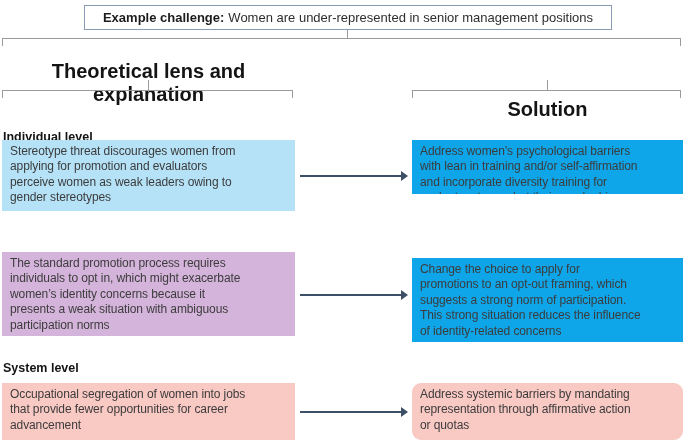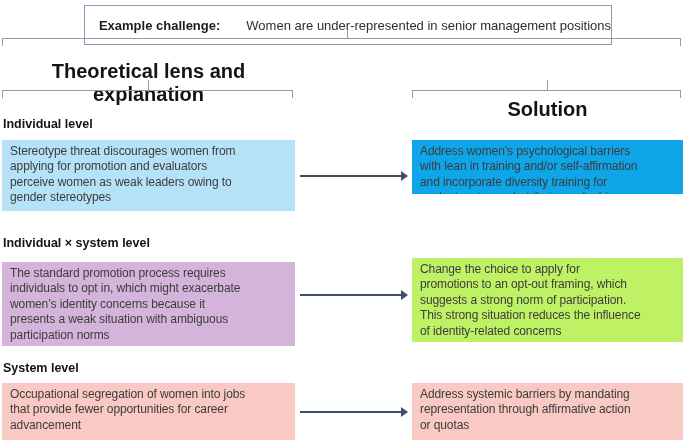--- a/index.html
+++ b/index.html
@@ -2,24 +2,24 @@
 <html><head>
 <meta charset="utf-8">
 <style>
   html,body{margin:0;padding:0;background:#ffffff;}
   .canvas{
     position:relative;width:685px;height:444px;background:#ffffff;
     font-family:"Liberation Sans","DejaVu Sans",sans-serif;overflow:hidden;
   }
   
   .challenge-box{
-    position:absolute;left:84px;top:5px;width:528px;height:40px;
+    position:absolute;left:84px;top:5px;width:528px;height:25px;
     border:1px solid #8a9cb5;box-sizing:border-box;
-    display:flex;align-items:center;justify-content:flex-end;
-    font-size:13px;color:#2e2e2e;white-space:nowrap;gap:22px;
+    display:flex;align-items:center;justify-content:center;
+    font-size:13px;color:#2e2e2e;white-space:nowrap;
   }
   .challenge-box b{font-weight:bold;color:#1c1c1c;margin-right:4px;}
   
   .stem{position:absolute;width:1px;background:#9b9b9b;}
   .bracket{
     position:absolute;box-sizing:border-box;height:8px;
     border-top:1px solid #9b9b9b;border-left:1px solid #9b9b9b;border-right:1px solid #9b9b9b;
   }
   
   .col-header{
@@ -60,55 +60,54 @@
   <div class="bracket" style="left: 2px; top: 38px; width: 679px; border-color: rgb(155, 155, 155);"></div>
 
   <div class="col-header" style="left:2px;width:293px;">Theoretical lens and explanation</div>
   <div class="col-header" style="left:412px;width:271px;margin-top:38px;">Solution</div>
 
   <div class="stem" style="left: 148px; top: 80px; height: 10px; background-color: rgb(155, 155, 155);"></div>
   <div class="stem" style="left: 547px; top: 80px; height: 10px; background-color: rgb(155, 155, 155);"></div>
   <div class="bracket" style="left: 2px; top: 90px; width: 291px; border-color: rgb(155, 155, 155);"></div>
   <div class="bracket" style="left: 412px; top: 90px; width: 269px; border-color: rgb(155, 155, 155);"></div>
 
-  <div class="level-label" style="top:117px;">Individual level</div>
+  <div class="level-label" style="top:130px;">Individual level</div>
   <div class="lens-box" style="top: 140px; height: 71px; background-color: rgb(181, 226, 247);">Stereotype threat discourages women from
 applying for promotion and evaluators
 perceive women as weak leaders owing to
 gender stereotypes</div>
   <div class="arrow" style="top: 170px; color: rgb(61, 79, 102);">
     <span class="arrow-line"></span>
     <span class="arrow-head"></span>
   </div>
   <div class="solution-box" style="top: 140px; height: 54px; background-color: #0ea5e9;">Address women’s psychological barriers
 with lean in training and/or self-affirmation
 and incorporate diversity training for
 evaluators to combat their gender biases</div>
 
-  <div class="level-label" style="top:236px;">Individual × system level</div>
-  <div class="lens-box" style="top: 262px; height: 84px; background-color: rgb(213, 180, 220);">The standard promotion process requires
+  <div class="lens-box" style="top: 252px; height: 84px; background-color: rgb(213, 180, 220);">The standard promotion process requires
 individuals to opt in, which might exacerbate
 women’s identity concerns because it
 presents a weak situation with ambiguous
 participation norms</div>
   <div class="arrow" style="top: 289px; color: rgb(61, 79, 102);">
     <span class="arrow-line"></span>
     <span class="arrow-head"></span>
   </div>
-  <div class="solution-box" style="top: 258px; height: 84px; background-color: #bef264;">Change the choice to apply for
+  <div class="solution-box" style="top: 258px; height: 84px; background-color: #0ea5e9;">Change the choice to apply for
 promotions to an opt-out framing, which
 suggests a strong norm of participation.
 This strong situation reduces the influence
 of identity-related concerns</div>
 
   <div class="level-label" style="top:361px;">System level</div>
   <div class="lens-box" style="top: 383px; height: 57px; background-color: rgb(249, 201, 196);">Occupational segregation of women into jobs
 that provide fewer opportunities for career
 advancement</div>
   <div class="arrow" style="top: 406px; color: rgb(61, 79, 102);">
     <span class="arrow-line"></span>
     <span class="arrow-head"></span>
   </div>
-  <div class="solution-box" style="top: 383px; height: 57px; background-color: rgb(249, 201, 196);">Address systemic barriers by mandating
+  <div class="solution-box" style="top: 383px; height: 57px; background-color: rgb(249, 201, 196); border-radius: 9px;">Address systemic barriers by mandating
 representation through affirmative action
 or quotas</div>
 
 </div>
 
 </body></html>

